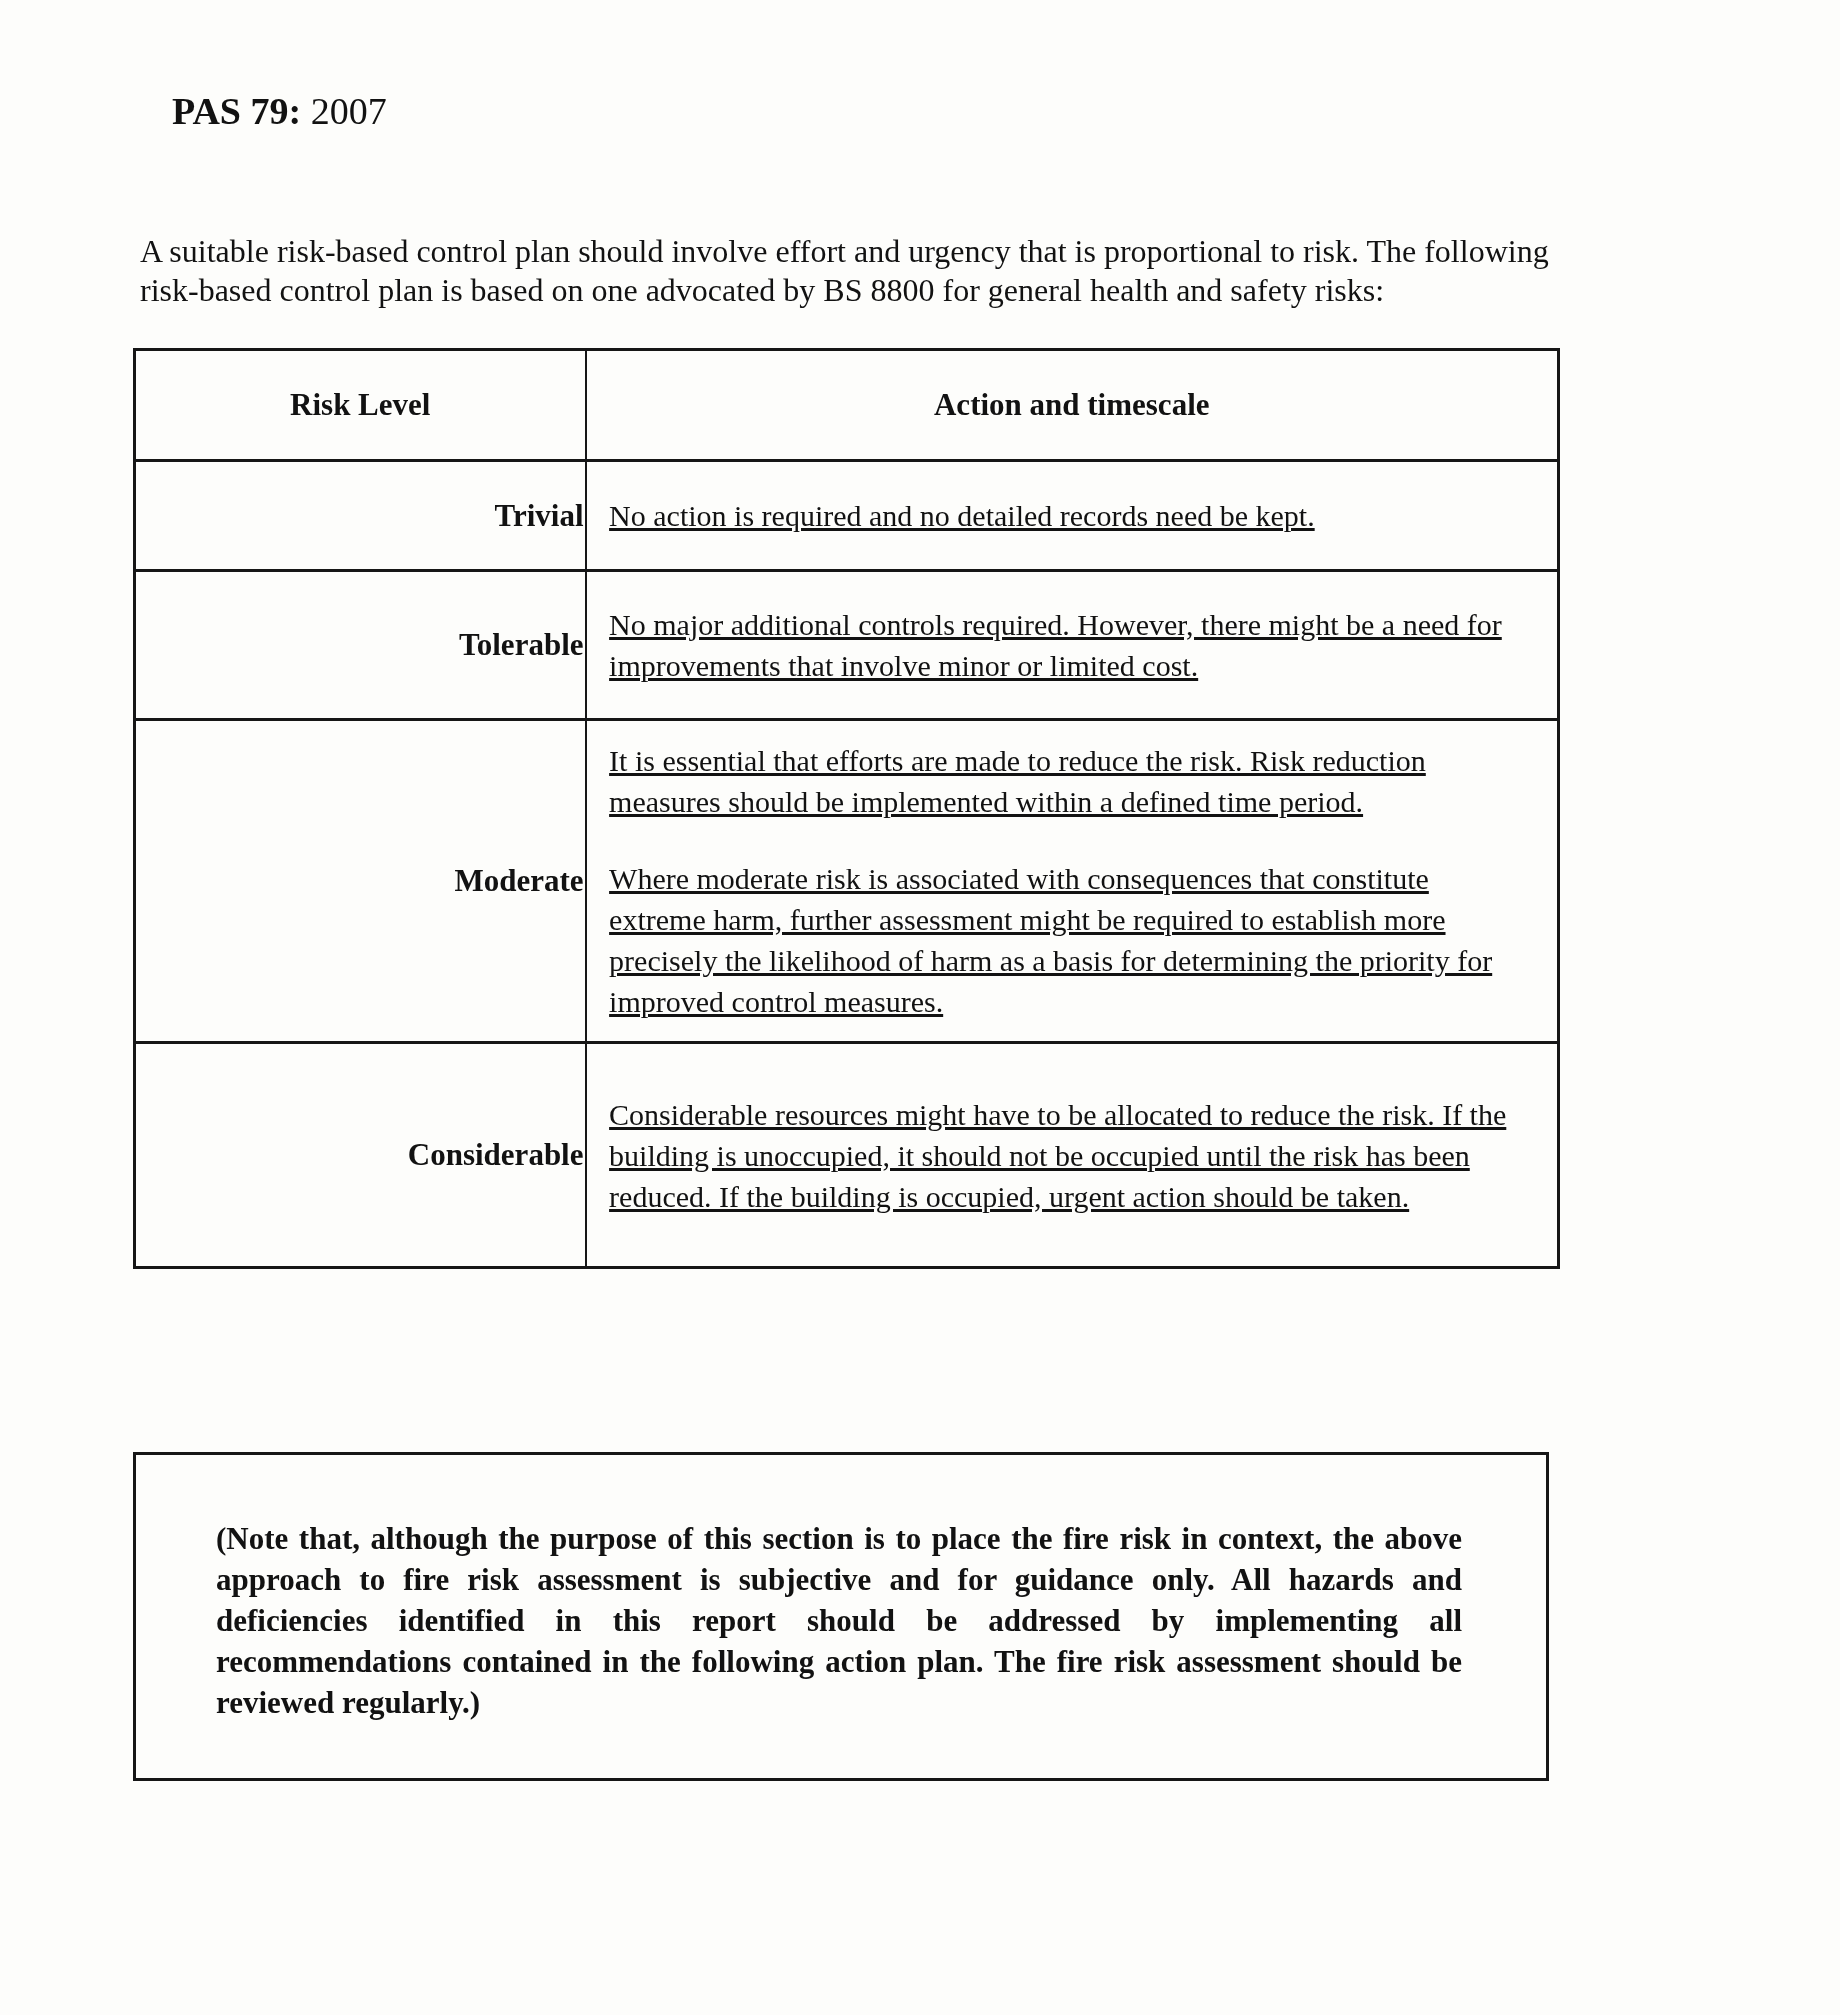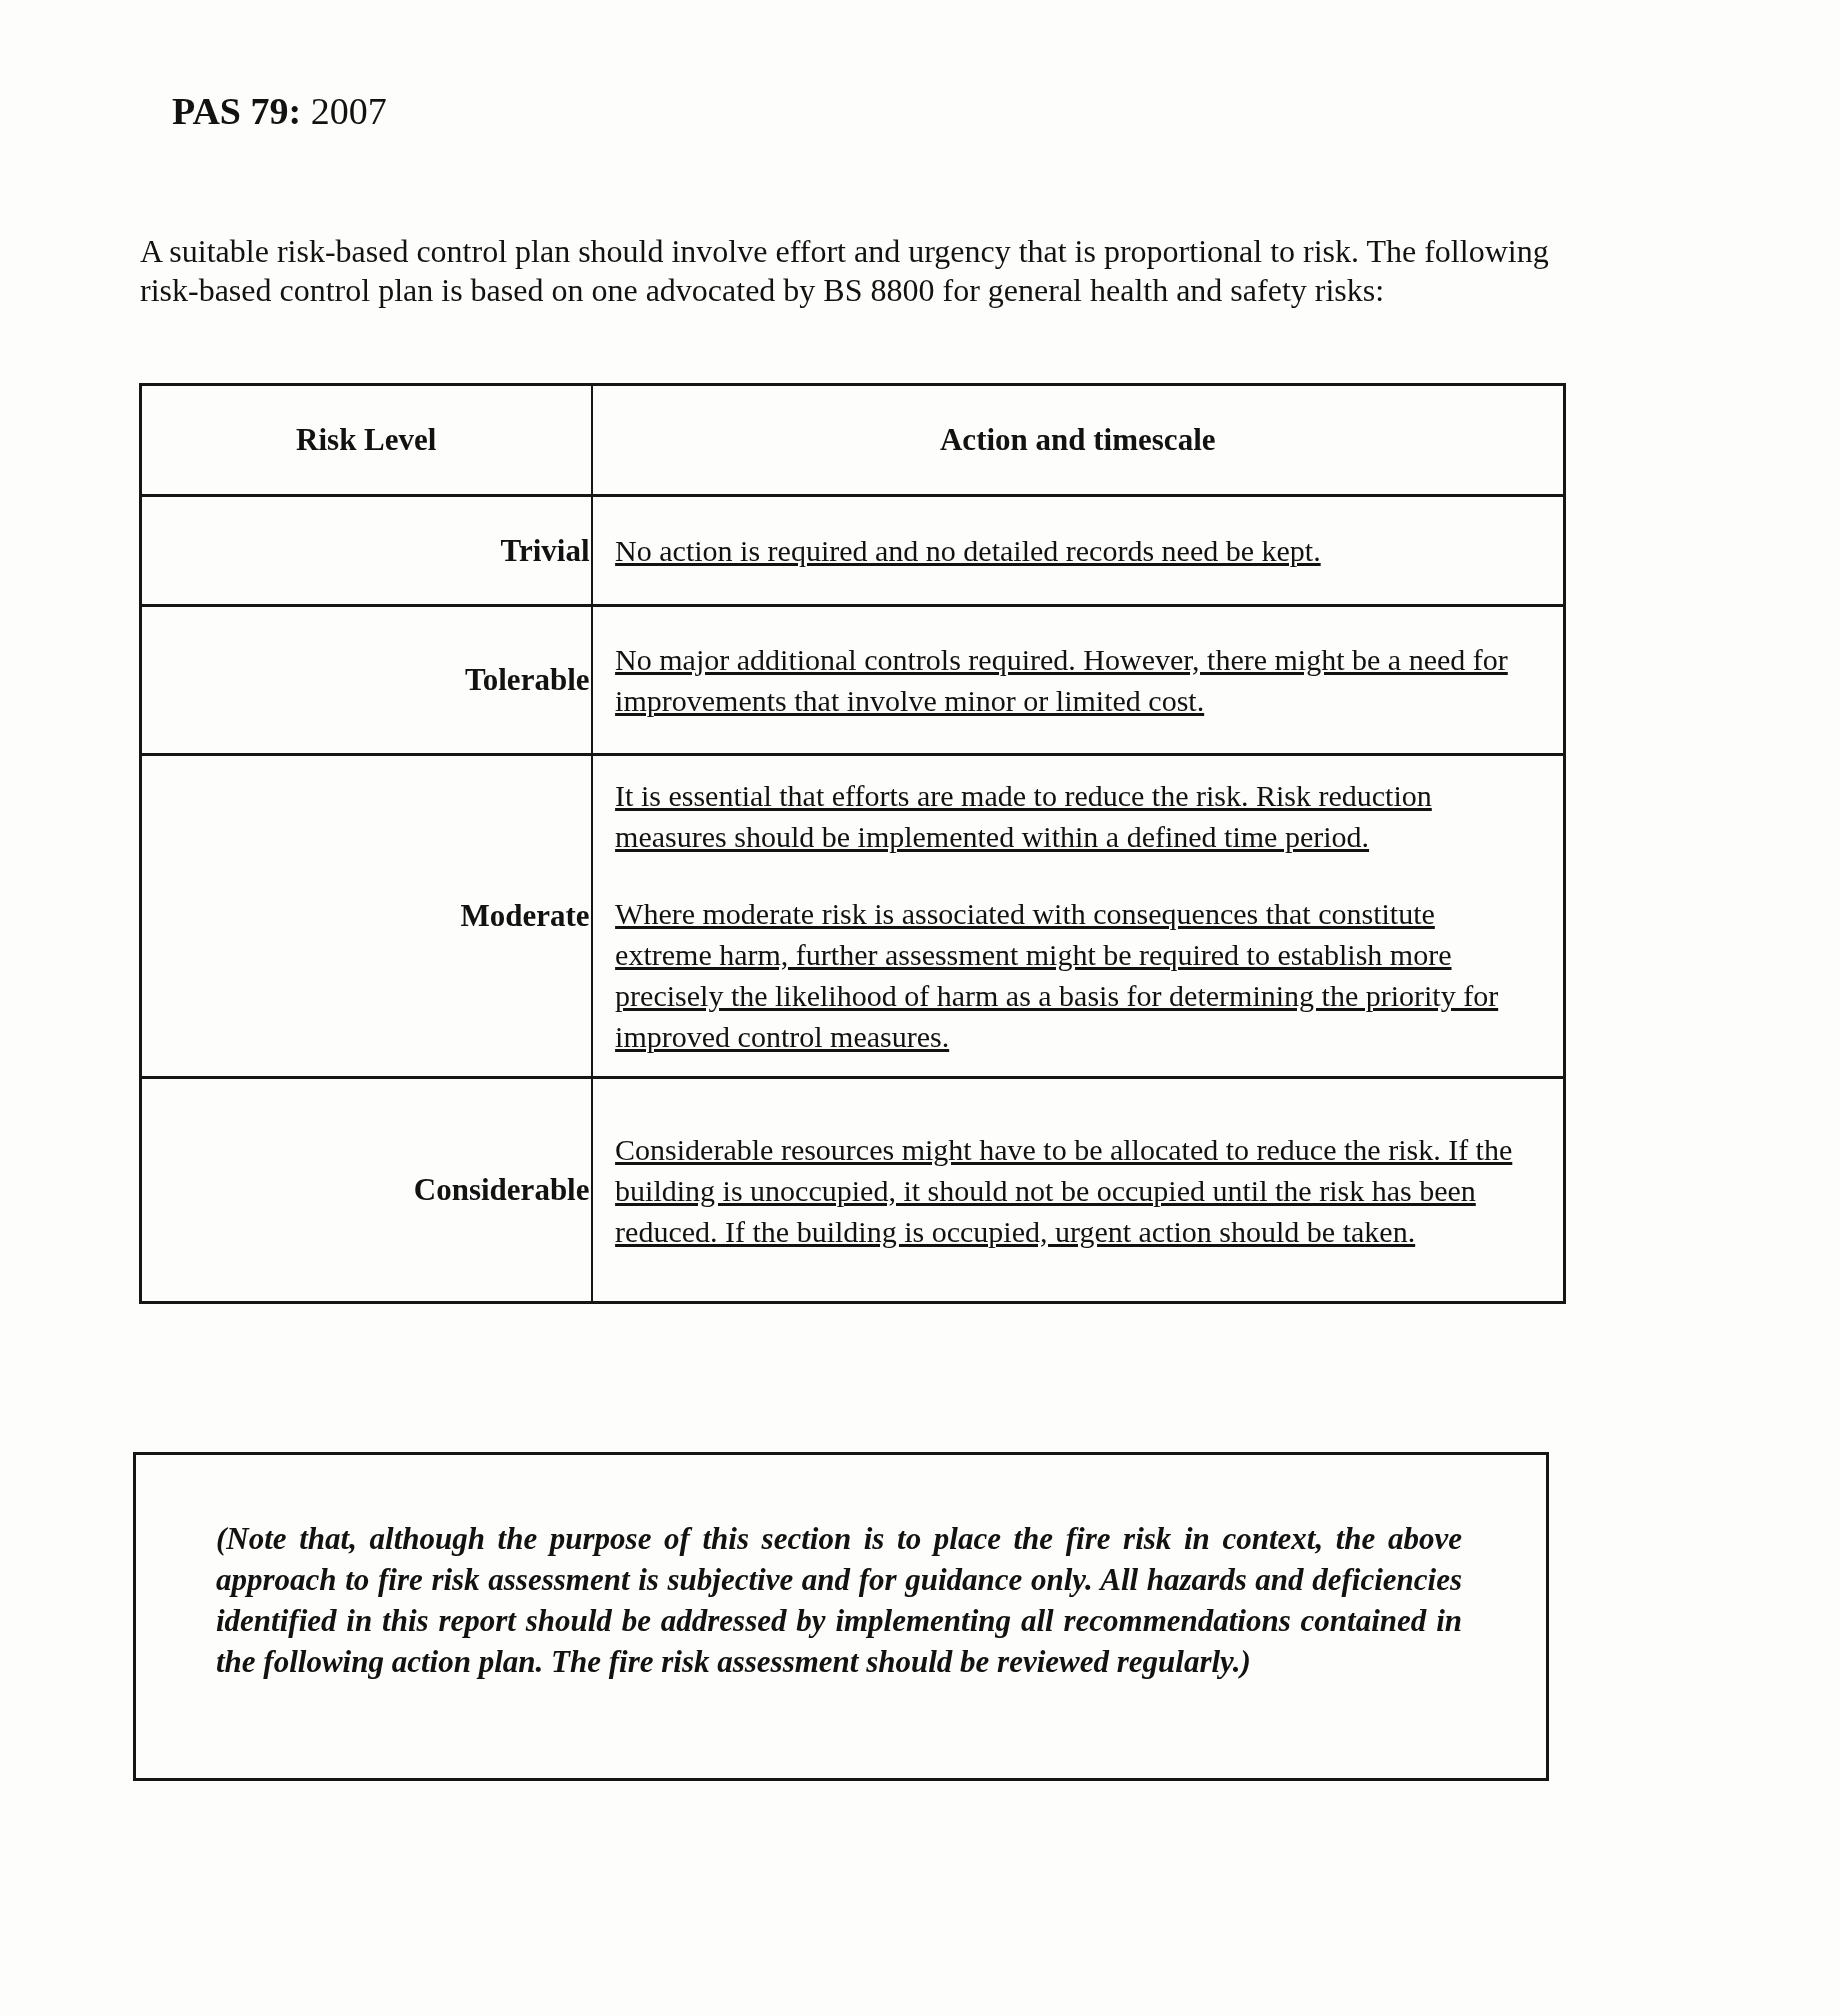--- a/index.html
+++ b/index.html
@@ -38,27 +38,26 @@
     width: 1452px;
     margin: 0;
     font-size: 32px;
     line-height: 39px;
     text-align: left;
   }
 
   
   .risk-table {
     position: absolute;
-    left: 139px;
+    left: 133px;
     top: 348px;
     width: 1424px;
     border-collapse: collapse;
     table-layout: fixed;
     font-size: 30px;
-    margin-top: 35px;
   }
   .risk-table col.col-level  { width: 451px; }
   .risk-table col.col-action { width: 973px; }
   .risk-table th, .risk-table td {
     border: 2.3px solid #161616;
     border-top-width: 3px;
     border-bottom-width: 3px;
     vertical-align: middle;
     background: #fdfdfb;
   }
@@ -89,21 +88,20 @@
   
   .note-box {
     position: absolute;
     left: 133px;
     top: 1452px;
     width: 1416px;
     height: 329px;
     border: 3px solid #161616;
     box-sizing: border-box;
     background: #fdfdfb;
-    font-style: italic;
   }
   .note-text {
     margin: 63px 84px 0 80px;
     font-size: 31px;
     line-height: 41px;
     font-weight: bold;
     text-align: justify;
   }
 </style>
 </head>

